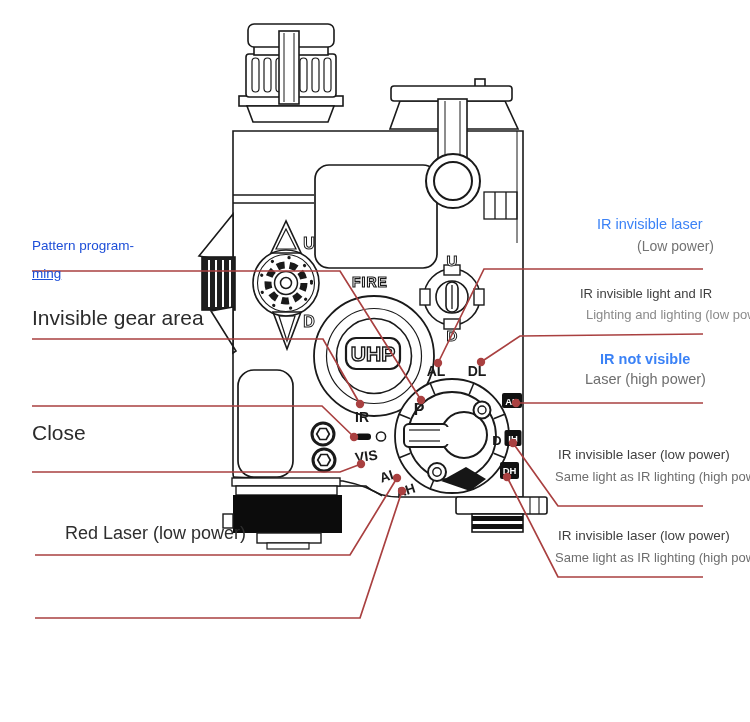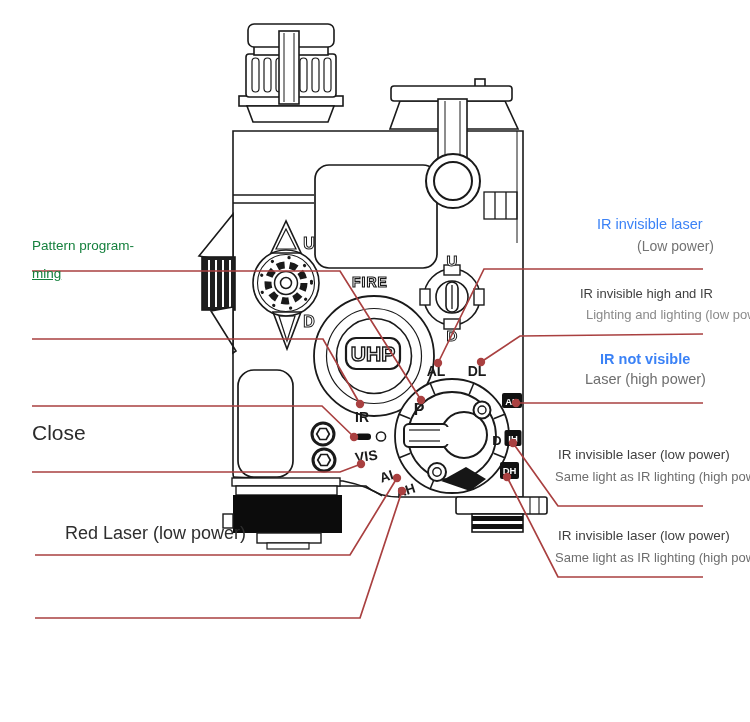--- a/index.html
+++ b/index.html
@@ -5,21 +5,21 @@
   html,body{margin:0;padding:0;background:#fff;}
   #canvas{position:relative;width:750px;height:722px;background:#ffffff;overflow:hidden;
           font-family:"Liberation Sans","DejaVu Sans",sans-serif;}
   #art{position:absolute;left:0;top:0;}
   .lbl{position:absolute;line-height:1.08;white-space:nowrap;}
   .dk{color:#3b82f6;}
   .md{color:#6e6e6e;}
   .lt{color:#8a8a8a;}
   .big{font-size:21px;color:#2b2b2b;}
   .mid{font-size:18px;color:#2e2e2e;}
-  .sm{font-size:13.5px;color:#15803d;}
+  .sm{font-size:13.5px;color:#1d4ed8;}
   svg text{font-family:"Liberation Sans","DejaVu Sans",sans-serif;}
 </style>
 </head>
 <body>
 
 <div id="canvas">
 
   <svg id="art" width="750" height="722" viewBox="0 0 750 722">
     <g stroke="#1a1a1a" stroke-width="1.6" fill="none">
 
@@ -204,29 +204,30 @@
         <circle cx="513" cy="443" r="4.2"></circle>
         <circle cx="507" cy="477" r="4.2"></circle>
       </g>
     </g>
   </svg>
 
   <div>
     <span class="lbl sm" style="left:32px;top:239px;">Pattern program-</span>
     <span class="lbl sm" style="left:32px;top:267px;text-decoration:underline;">ming</span>
   </div>
+  <div class="lbl big" style="left:32px;top:307px;">Invisible gear area</div>
   <div class="lbl big" style="left:32px;top:374px;margin-top:48px;">Close</div>
   <div class="lbl mid" style="left:29px;top:524px;margin-left:36px;">Red Laser (low power)</div>
 
   <div>
     <span class="lbl dk" style="left:597px;top:217px;font-size:14.5px;">IR invisible laser</span>
     <span class="lbl dk" style="left:637px;top:239px;font-size:14px;color:#737373;">(Low power)</span>
   </div>
   <div>
-    <span class="lbl dk" style="left:580px;top:287px;font-size:13px;color:#3f3f3f;">IR invisible high and IR</span>
+    <span class="lbl dk" style="left:580px;top:287px;font-size:13px;color:#3f3f3f;">IR invisible light and IR</span>
     <span class="lbl lt" style="left:586px;top:308px;font-size:13px;">Lighting and lighting (low power)</span>
   </div>
   <div>
     <span class="lbl dk" style="left:600px;top:352px;font-size:14.5px;font-weight:bold;">IR not visible</span>
     <span class="lbl md" style="left:585px;top:372px;font-size:14.5px;">Laser (high power)</span>
   </div>
   <div>
     <span class="lbl dk" style="left:558px;top:448px;font-size:13.5px;color:#3f3f3f;">IR invisible laser (low power)</span>
     <span class="lbl md" style="left:555px;top:470px;font-size:13px;">Same light as IR lighting (high power)</span>
   </div>

